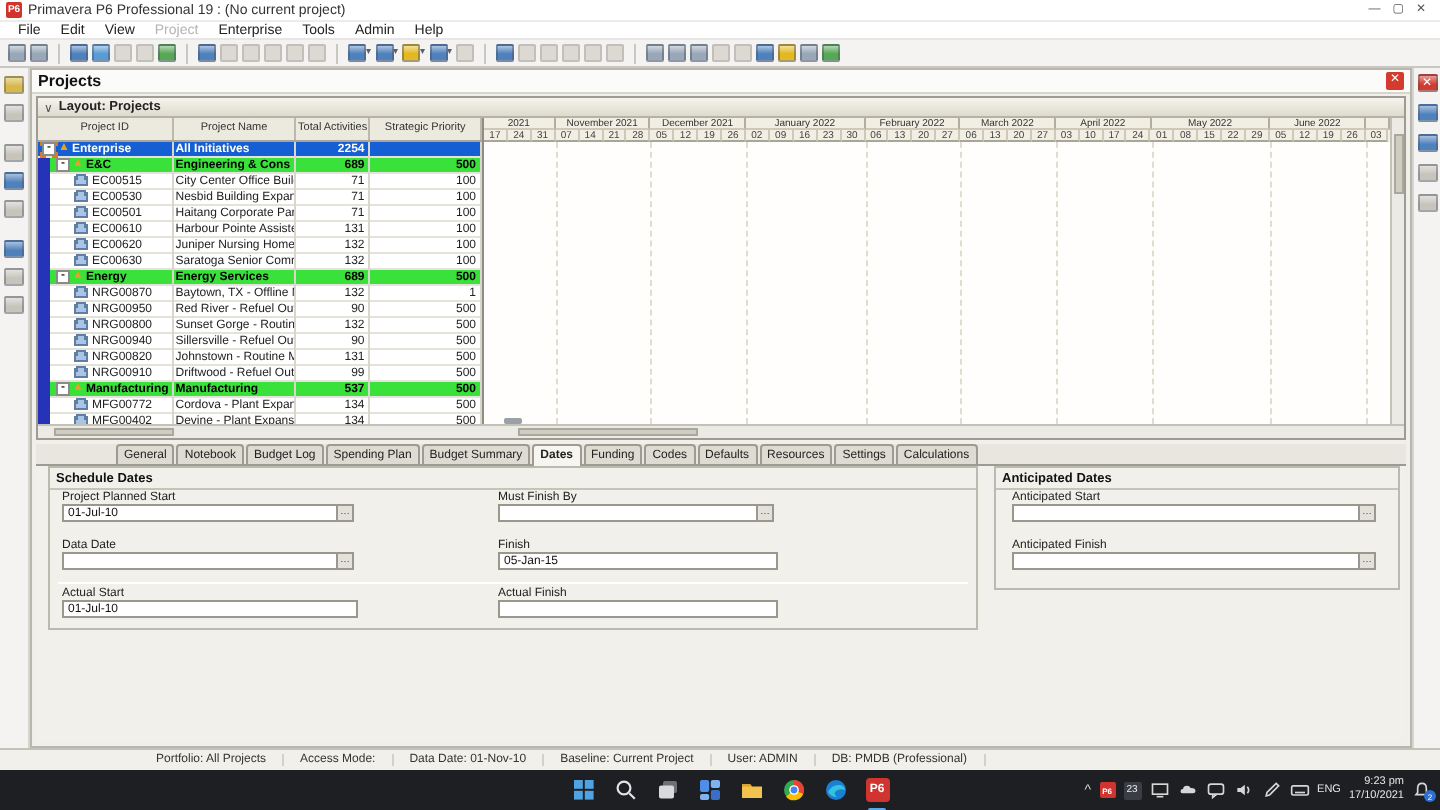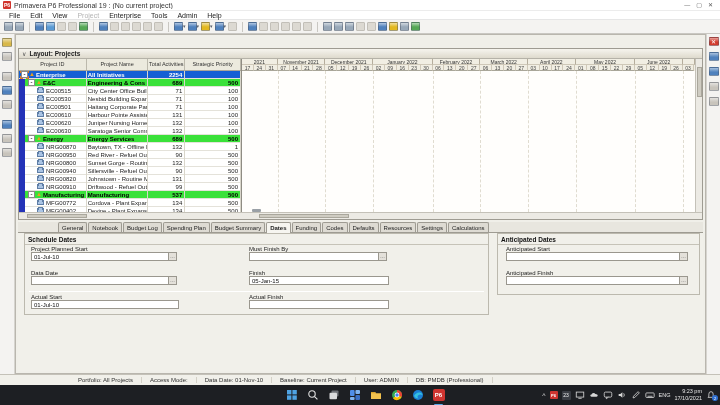--- a/index.html
+++ b/index.html
@@ -202,20 +202,24 @@
     </div>
   <div class="right-rail" id="right-rail">
       <span class="rail-chip" style="background-color: rgb(210, 59, 46);">✕</span>
       <span class="rail-chip" style="background-color: rgb(79, 129, 189);"></span>
       <span class="rail-chip" style="background-color: rgb(79, 129, 189);"></span>
       <span class="rail-chip" style="background-color: rgb(200, 196, 188);"></span>
       <span class="rail-chip" style="background-color: rgb(200, 196, 188);"></span>
     </div>
 
   <div class="pwin">
+    <div class="win-title">
+      <span class="wt-label">Projects</span>
+      <span class="wt-close">✕</span>
+    </div>
     <div class="grid-frame">
       <div class="layout-bar">
         <span class="lb-chev">∨</span>
         <span class="lb-label">Layout: Projects</span>
       </div>
       <div class="grid-content">
         <div class="table-pane">
           <div class="thead" id="thead">
               <div class="th" style="width: 68px;">Project ID</div>
               <div class="th" style="width: 62px;">Project Name</div>

